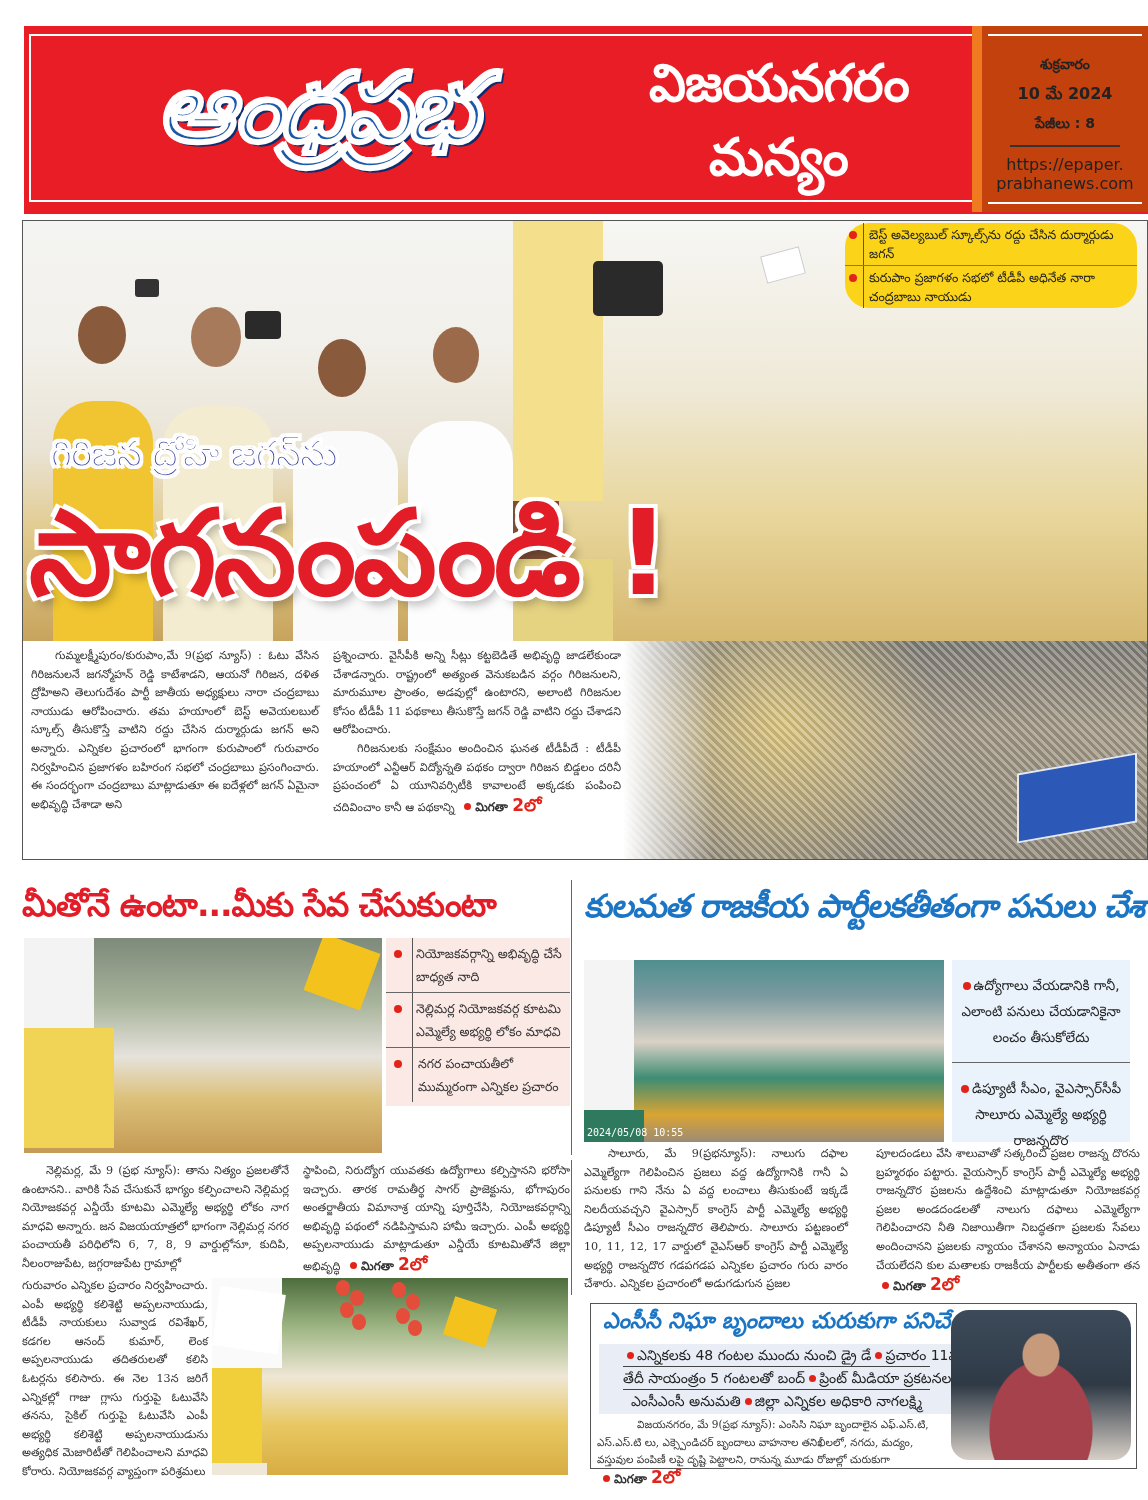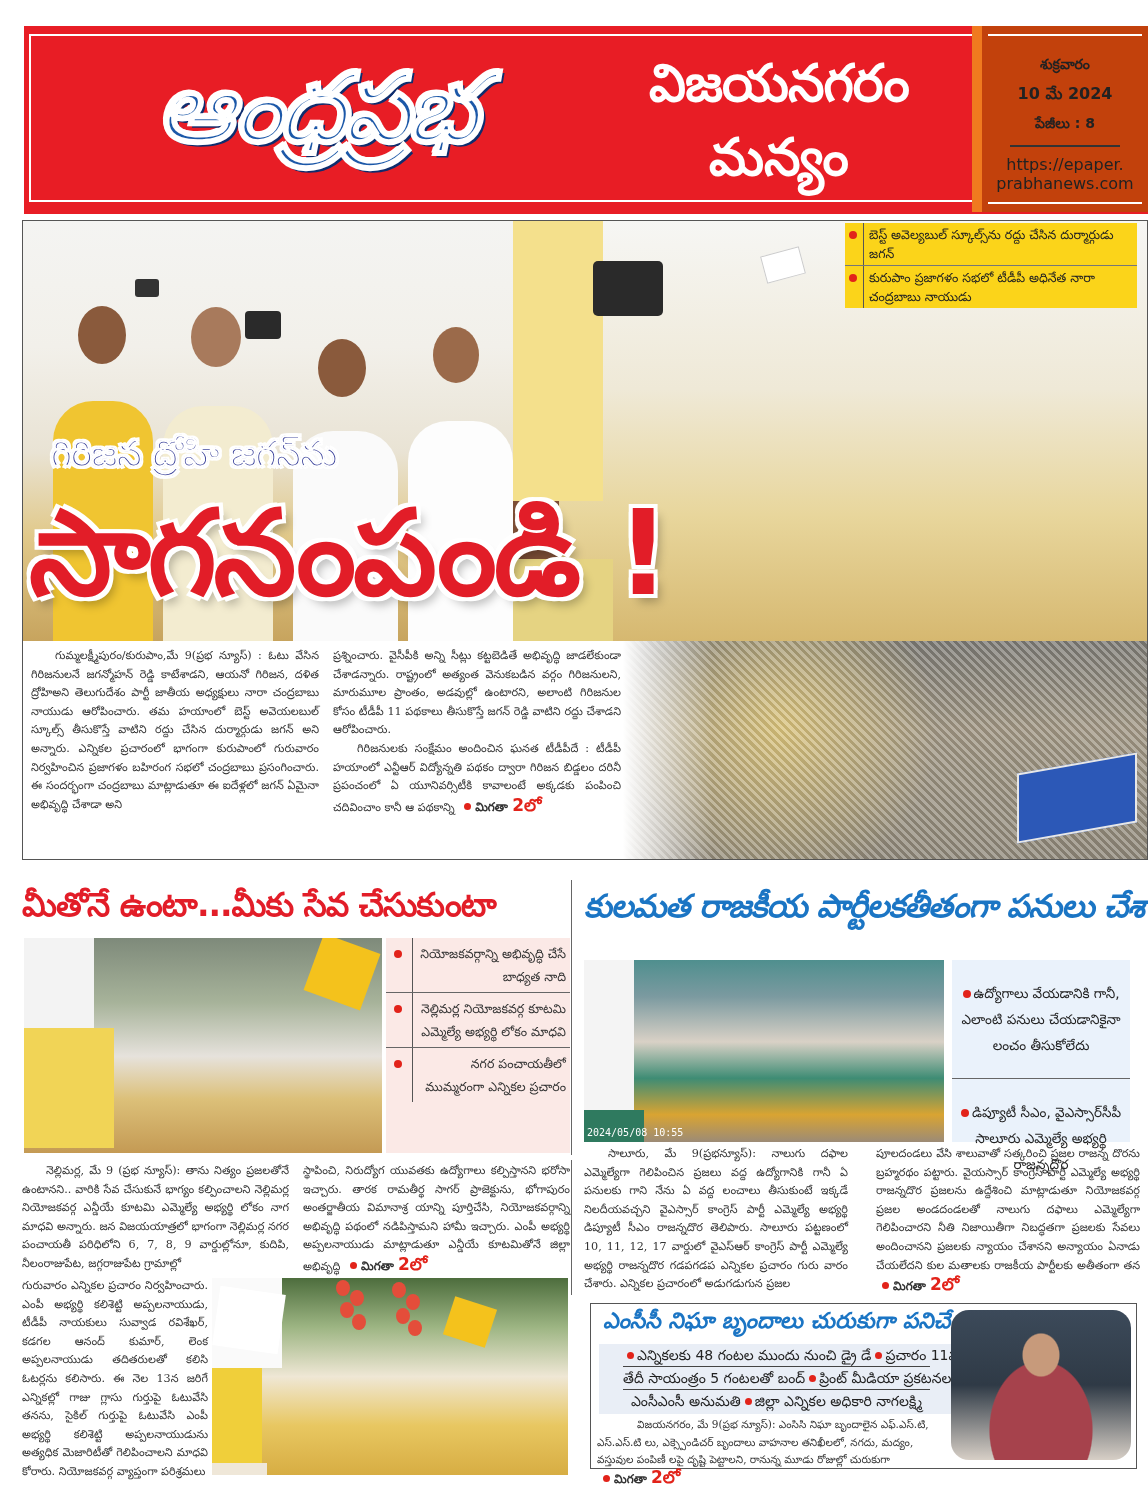--- a/index.html
+++ b/index.html
@@ -33,21 +33,21 @@
   .ph-right { left: 490px; top: 0; width: 636px; height: 420px;
     background: linear-gradient(180deg, #f6f6f4 0%, #efe9d7 40%, #e8d69c 70%, #d6b870 100%); }
   .ph-crowd { left: 600px; top: 420px; width: 526px; height: 218px;
     background:
       repeating-linear-gradient(45deg, rgba(255,255,255,0.25) 0 3px, rgba(0,0,0,0.08) 3px 6px),
       radial-gradient(circle at 30% 40%, #d9c27a 0, transparent 40%),
       linear-gradient(180deg, #7c7a74 0%, #a09683 40%, #8e8778 100%); }
   .ph-crowd .fade { position: absolute; left: 0; top: 0; width: 90px; height: 100%; background: linear-gradient(90deg, #fff, rgba(255,255,255,0)); }
   .ph-crowd .banner { position: absolute; right: 12px; bottom: 26px; width: 120px; height: 70px; background: #2c58b7; border: 2px solid #e7e7e7; color: #f6d84a; font-weight: bold; font-size: 18px; text-align: center; line-height: 66px; transform: skewY(-10deg); }
 
-  .bullets-yellow { position: absolute; left: 822px; top: 2px; width: 292px; background: #fbd41a; }
+  .bullets-yellow { position: absolute; left: 822px; top: 2px; width: 292px; background: #fbd41a; border-radius: 24px; }
   .bullets-yellow .item { position: relative; padding: 2px 6px 2px 24px; border-bottom: 1px solid #777; font-size: 12.5px; line-height: 19px; color: #222; }
   .bullets-yellow .item:last-child { border-bottom: none; }
   .bullets-yellow .item .dot { position: absolute; left: 4px; top: 8px; width: 8px; height: 8px; border-radius: 50%; background: #e2231a; }
   .bullets-yellow .item .vr { position: absolute; left: 18px; top: 0; bottom: 0; width: 1px; background: #555; }
 
   .kicker { position: absolute; left: 28px; top: 212px; font-size: 36px; font-weight: bold; color: #2d3594; -webkit-text-stroke: 1px #fff; text-shadow: 2px 2px 0 #fff, -2px -2px 0 #fff, 2px -2px 0 #fff, -2px 2px 0 #fff; letter-spacing: -1px; }
   .headline { position: absolute; left: 6px; top: 262px; width: 870px; font-size: 118px; line-height: 140px; font-weight: bold; color: #e21d28; letter-spacing: -3px;
     text-shadow: 4px 4px 0 #fff, -4px -4px 0 #fff, 4px -4px 0 #fff, -4px 4px 0 #fff, 6px 8px 10px rgba(0,0,0,0.25); }
 
   .lead-body { position: absolute; left: 8px; top: 426px; width: 590px; height: 210px; display: flex; gap: 14px; background: #fff; }
@@ -61,36 +61,36 @@
   
   .story-left { position: absolute; left: 22px; top: 880px; width: 548px; height: 610px; }
   .vdivider { position: absolute; left: 571px; top: 880px; width: 1px; height: 275px; background: #666; }
   .vdivider2 { position: absolute; left: 571px; top: 1160px; width: 1px; height: 135px; background: #666; }
   .hl2 { font-size: 33px; font-weight: bold; color: #e21d28; letter-spacing: -1px; white-space: nowrap; line-height: 50px; }
   .ph-left1 { left: 2px; top: 58px; width: 358px; height: 215px;
     background: linear-gradient(180deg, #7e8a7a 0%, #a7b39a 30%, #e6e2dc 55%, #dcc079 75%, #c49a54 100%); }
   .ph-left2 { left: 190px; top: 398px; width: 356px; height: 197px;
     background: linear-gradient(180deg, #4d6d3d 0%, #9db583 25%, #efe7d5 50%, #e8c761 75%, #d7ad43 100%); }
   .balloon { position: absolute; width: 14px; height: 16px; border-radius: 50%; background: #e44d3a; }
-  .pink-box { position: absolute; left: 364px; top: 58px; width: 184px; height: 215px; background: #fbe9e6; text-align: right; }
+  .pink-box { position: absolute; left: 364px; top: 58px; width: 184px; height: 168px; background: #fbe9e6; }
   .pink-box .item { position: relative; padding: 4px 4px 4px 30px; border-bottom: 1px solid #666; font-size: 12.5px; line-height: 23px; color: #333; }
   .pink-box .item:last-child { border-bottom: none; padding-left: 32px; }
   .pink-box .item .dot { position: absolute; left: 8px; top: 12px; width: 8px; height: 8px; border-radius: 50%; background: #e2231a; }
   .pink-box .item .vr { position: absolute; left: 26px; top: 0; bottom: 0; width: 1px; background: #555; }
   .sl-body-top { position: absolute; left: 0; top: 282px; width: 548px; height: 115px; display: flex; gap: 14px; }
   .sl-body-left { position: absolute; left: 0; top: 397px; width: 186px; }
 
   
   .story-right { position: absolute; left: 576px; top: 880px; width: 572px; height: 410px; }
   .hl3 { font-size: 32px; font-weight: bold; font-style: italic; color: #1b75c4; letter-spacing: -1px; white-space: nowrap; line-height: 52px; padding-left: 8px; }
   .ph-right2 { left: 8px; top: 80px; width: 360px; height: 182px;
     background: linear-gradient(180deg, #4f8f8e 0%, #7b9aa0 20%, #d9d1c6 45%, #3e8c74 65%, #d9a432 85%, #9c8b76 100%); }
   .ph-right2 .stamp { position: absolute; left: 3px; bottom: 4px; font-size: 10px; color: #fff; font-family: "DejaVu Sans Mono", monospace; }
   .blue-box { position: absolute; left: 376px; top: 80px; width: 178px; height: 182px; background: #eaf2fb; text-align: center; }
-  .blue-box .item { padding: 20px 4px; border-bottom: 1px solid #666; font-size: 13.5px; line-height: 26px; color: #222; }
+  .blue-box .item { padding: 12px 4px; border-bottom: 1px solid #666; font-size: 13.5px; line-height: 26px; color: #222; }
   .blue-box .item:last-child { border-bottom: none; }
   .blue-box .dot { display: inline-block; width: 8px; height: 8px; border-radius: 50%; background: #e2231a; margin-right: 3px; }
   .sr-body { position: absolute; left: 8px; top: 265px; width: 556px; height: 140px; display: flex; gap: 28px; }
 
   
   .box-story { position: absolute; left: 590px; top: 1303px; width: 547px; height: 166px; border: 1px solid #555; }
   .box-title { position: absolute; left: 12px; top: 4px; font-size: 22px; font-weight: bold; font-style: italic; color: #1b75c4; white-space: nowrap; }
   .box-bullets { position: absolute; left: 8px; top: 40px; width: 355px; height: 70px; background: #e9eef6; text-align: center; }
   .box-bullets .line { font-size: 14px; line-height: 22px; border-bottom: 1px solid #444; margin: 0 24px; white-space: nowrap; }
   .box-bullets .line:last-child { border-bottom: none; }

